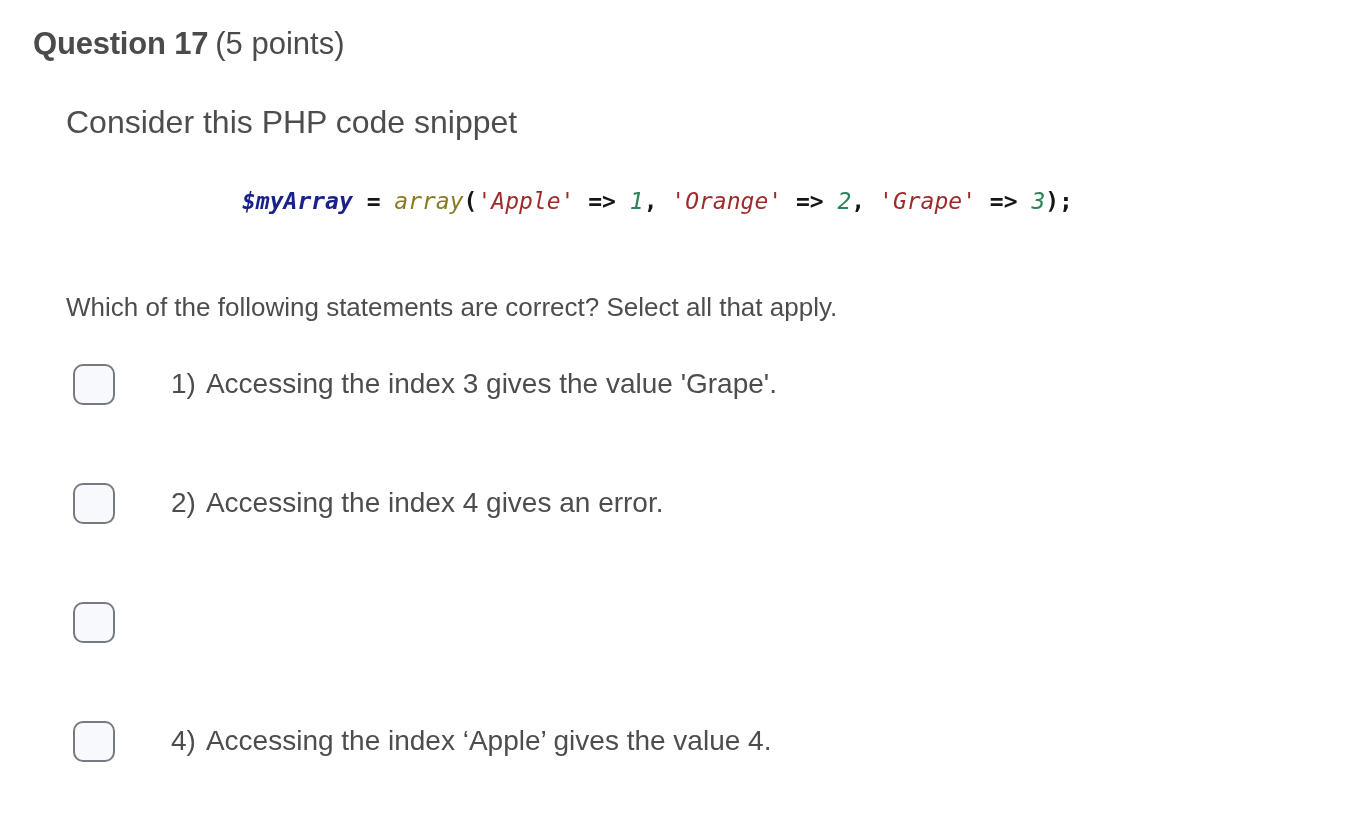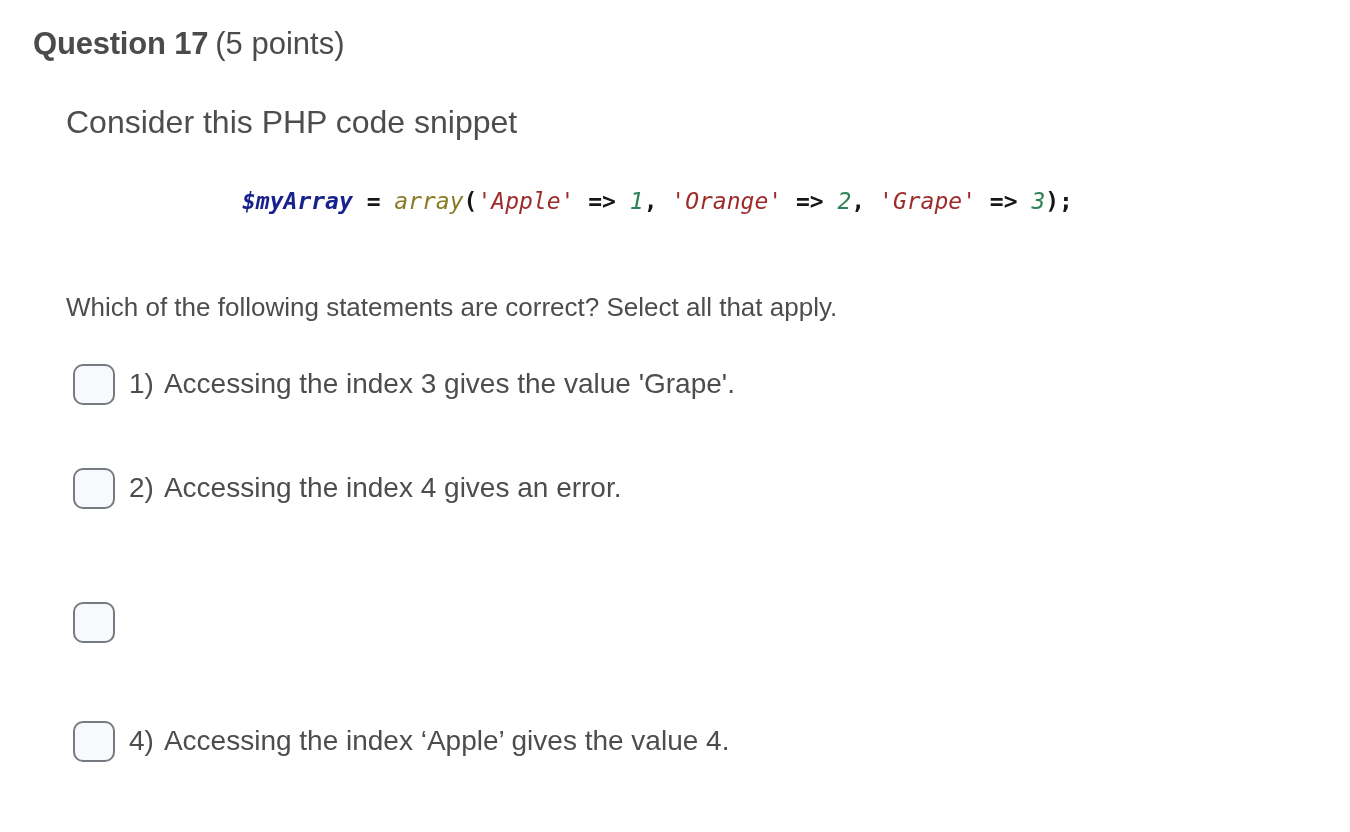--- a/index.html
+++ b/index.html
@@ -86,20 +86,21 @@
     left: 0;
     top: 0;
     width: 100%;
   }
   .option-row {
     position: absolute;
     left: 73px;
     display: flex;
     align-items: center;
     height: 48px;
+    gap: 42px;
   }
   .option-checkbox {
     width: 42px;
     height: 41px;
     box-sizing: border-box;
     border: 2px solid #767b82;
     border-radius: 10px;
     background: #f8f9fd;
     flex: 0 0 auto;
     padding: 0;
@@ -139,21 +140,21 @@
 
   <div class="code-snippet"><span class="tok-var">$myArray</span><span class="tok-op"> = </span><span class="tok-func">array</span><span class="tok-punct">(</span><span class="tok-string">'Apple'</span><span class="tok-op"> =&gt; </span><span class="tok-number">1</span><span class="tok-punct">, </span><span class="tok-string">'Orange'</span><span class="tok-op"> =&gt; </span><span class="tok-number">2</span><span class="tok-punct">, </span><span class="tok-string">'Grape'</span><span class="tok-op"> =&gt; </span><span class="tok-number">3</span><span class="tok-punct">);</span></div>
 
   <div class="options">
 
     <div class="option-row" style="top: 360px;">
       <input type="checkbox" class="option-checkbox" style="">
       <span class="option-text"><span class="option-index">1)</span><span>Accessing the index 3 gives the value 'Grape'.</span></span>
     </div>
 
-    <div class="option-row" style="top: 464px; justify-content: flex-end;">
+    <div class="option-row" style="top: 479px; justify-content: flex-end;">
       <input type="checkbox" class="option-checkbox" style="">
       <span class="option-text"><span class="option-index">2)</span><span>Accessing the index 4 gives an error.</span></span>
     </div>
 
     <div class="option-row" style="top: 598px;">
       <input type="checkbox" class="option-checkbox" style="">
     </div>
 
     <div class="option-row" style="top: 717px;">
       <input type="checkbox" class="option-checkbox" style="">

